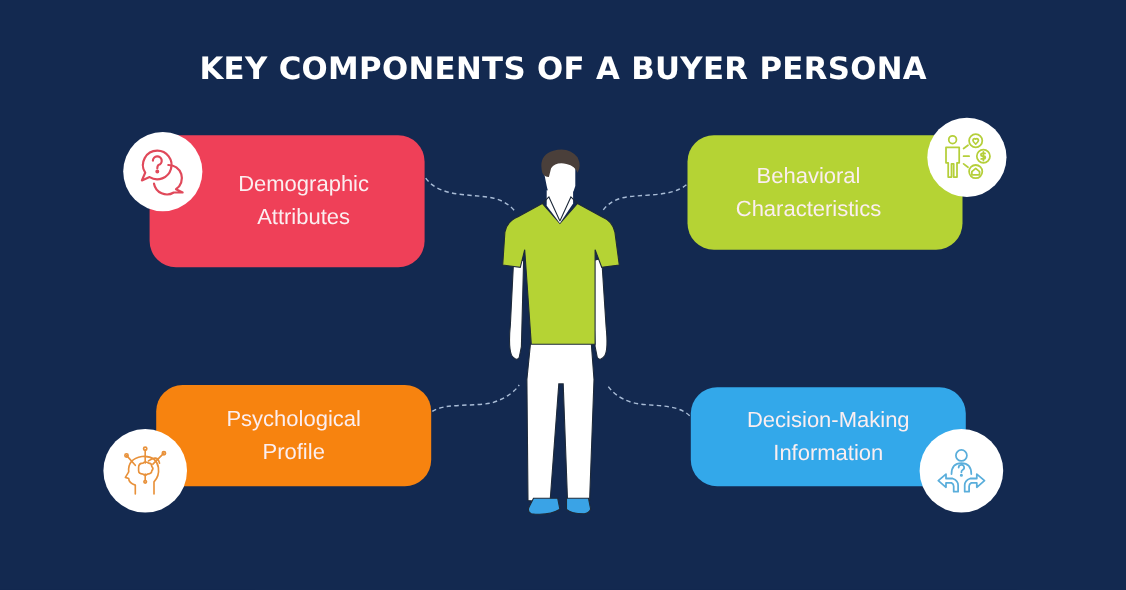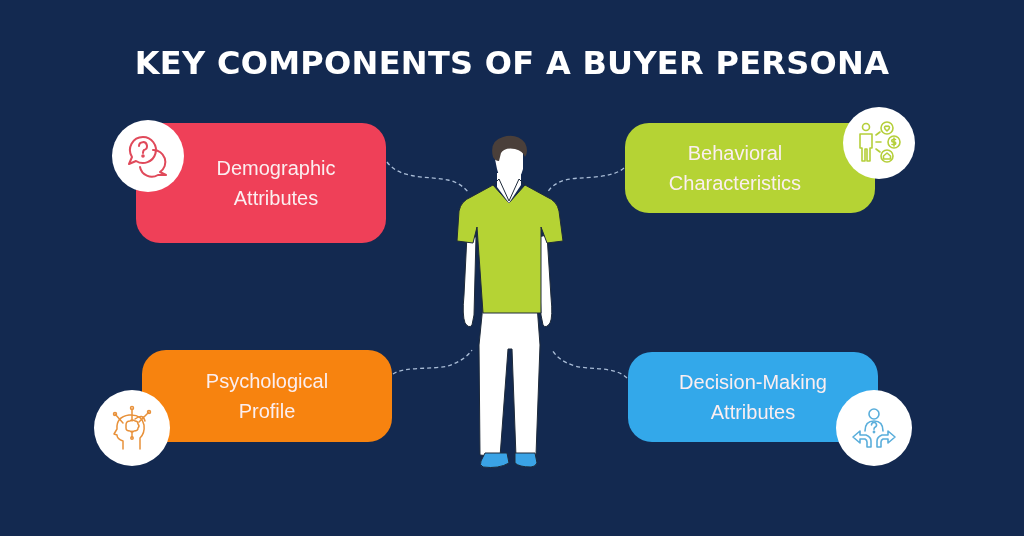--- a/index.html
+++ b/index.html
@@ -6,21 +6,21 @@
   body {
     width: 1024px; height: 536px; overflow: hidden;
     background: #132950;
     position: relative;
     font-family: "Liberation Sans", sans-serif;
   }
   .title {
     position: absolute; left: 0; top: 40px; width: 1024px;
     text-align: center; color: #ffffff;
     font-family: "DejaVu Sans", sans-serif;
-    font-weight: bold; font-size: 32px; letter-spacing: 0.3px;
+    font-weight: bold; font-size: 28px; letter-spacing: 0.3px;
     line-height: 46px;
   }
   .card {
     position: absolute; border-radius: 24px;
     display: flex; align-items: center; justify-content: center;
     text-align: center; color: #fbeef0;
     font-size: 20px; line-height: 30px;
   }
   .card .label { white-space: pre-line; }
   .badge {
@@ -54,21 +54,21 @@
   <svg viewBox="0 0 50 50">
     <g fill="none" stroke="#e0495a" stroke-width="2" stroke-linejoin="round" stroke-linecap="round">
       <path d="M20 6 a13 13 0 1 1 -7 24 l-7 3 l3 -7 a13 13 0 0 1 11 -20 z"></path>
       <path d="M30 19 a12 12 0 0 1 7 22 l6 3 l-8 0 a12 12 0 0 1 -18 -8"></path>
       <path d="M16 15 a4 4 0 1 1 5 4 q-1 1 -1 3"></path>
       <circle cx="20" cy="25" r="0.8" fill="#e0495a"></circle>
     </g>
   </svg>
 </div>
 
-<div class="card" style="left:625px; top:123px; width:250px; height:90px; background:#b5d334;">
+<div class="card" style="left:625px; top:123px; width:250px; height:104px; background:#b5d334;">
   <span class="label" style="padding-right:30px;">Behavioral
 Characteristics</span>
 </div>
 <div class="badge" style="left:843px; top:107px;">
   <svg viewBox="0 0 50 50">
     <g fill="none" stroke="#b5cf3a" stroke-width="1.6" stroke-linejoin="round" stroke-linecap="round">
       <circle cx="12" cy="9" r="3.5"></circle>
       <path d="M6 16 h12 v14 h-2 v13 h-3 v-12 h-2 v12 h-3 v-13 h-2 z"></path>
       <path d="M22 17 l4 -3 M22 24 h5 M22 31 l4 3"></path>
       <circle cx="33" cy="10" r="6"></circle>
@@ -95,21 +95,21 @@
       <path d="M16 20 l-8 -9 M25 18 v-12 M32 19 l10 -10 M28 16 q8 -6 10 2"></path>
       <circle cx="8" cy="11" r="1.5"></circle>
       <circle cx="25" cy="5" r="1.5"></circle>
       <circle cx="42" cy="9" r="1.5"></circle>
     </g>
   </svg>
 </div>
 
 <div class="card" style="left:628px; top:352px; width:250px; height:90px; background:#33a8ea;">
   <span class="label" style="padding-right:0px;">Decision-Making
-Attributes</span>
+Information</span>
 </div>
 <div class="badge" style="left:836px; top:390px; width:76px; height:76px;">
   <svg viewBox="0 0 50 50">
     <g fill="none" stroke="#5aaedb" stroke-width="1.6" stroke-linejoin="round" stroke-linecap="round">
       <circle cx="25" cy="11" r="5"></circle>
       <path d="M16 28 q0 -10 9 -10 q9 0 9 10"></path>
       <path d="M22.5 22 a2.5 2.5 0 1 1 3.5 2.3 q-1 0.5 -1 2"></path>
       <circle cx="25" cy="29" r="0.6" fill="#5aaedb"></circle>
       <path d="M22 44 v-6 q0 -4 -5 -6 h-6 v-4 l-7 6 l7 6 v-4 h5 q2 1 2 3 v5 z"></path>
       <path d="M28 44 v-6 q0 -4 5 -6 h6 v-4 l7 6 l-7 6 v-4 h-5 q-2 1 -2 3 v5 z"></path>

